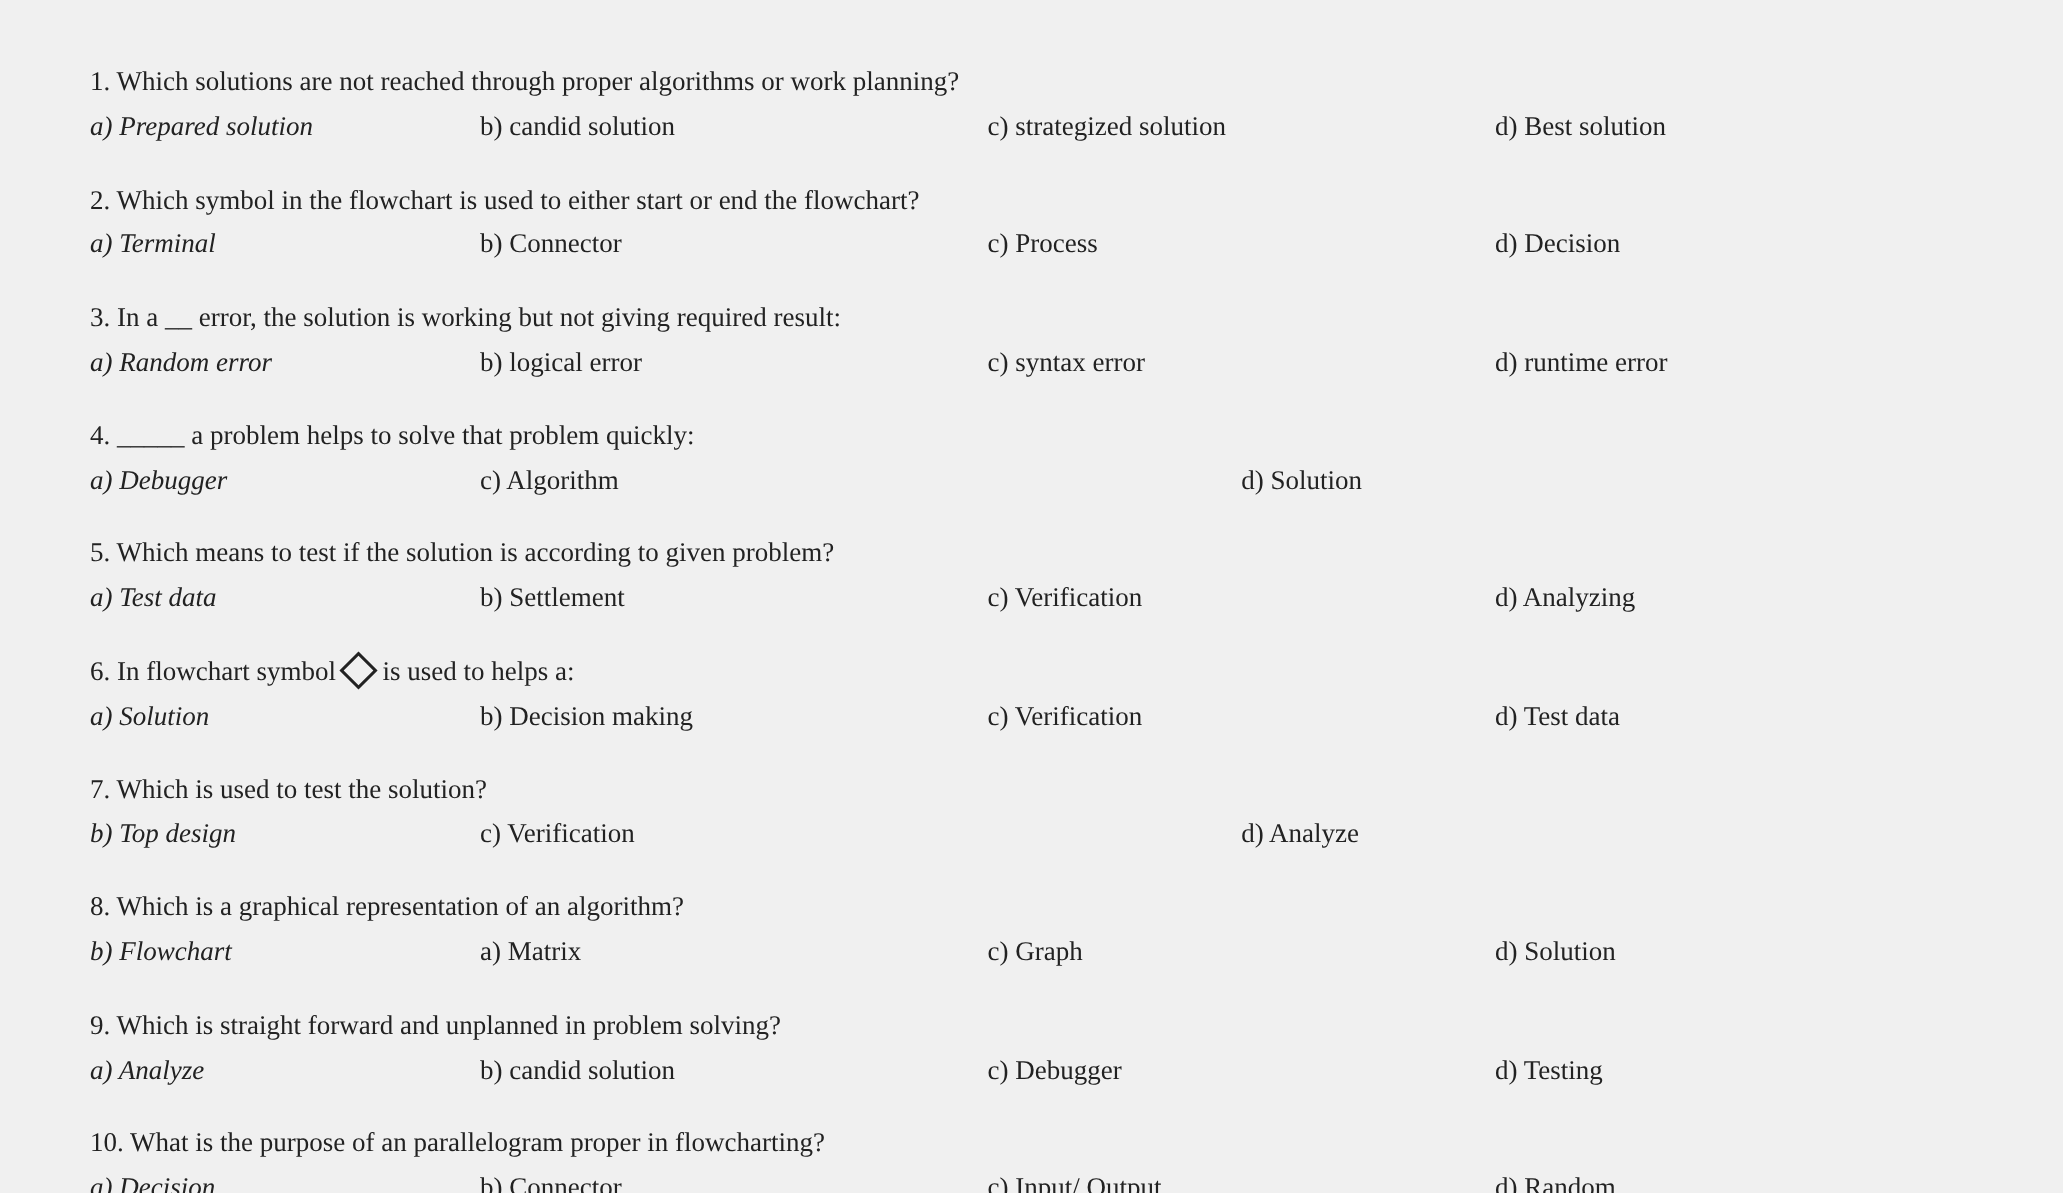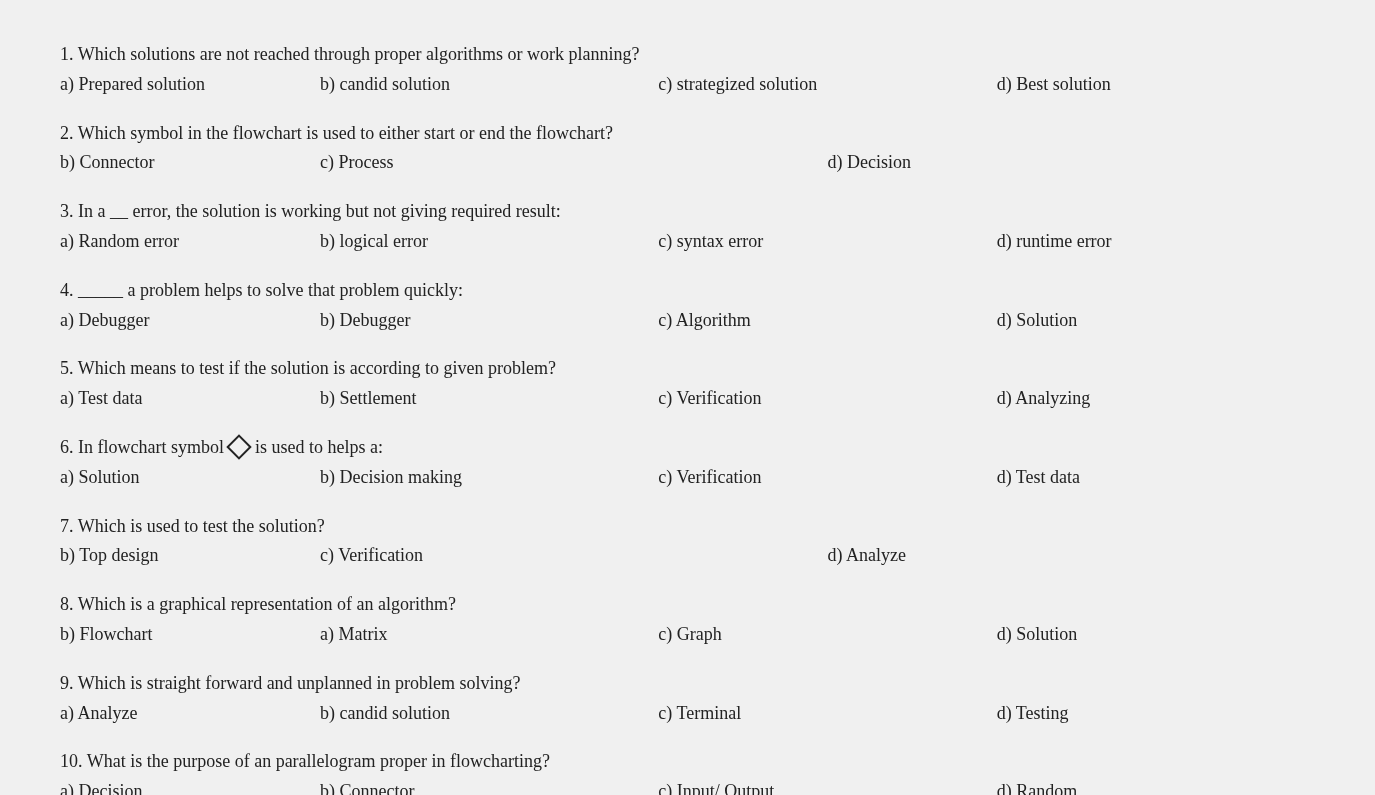--- a/index.html
+++ b/index.html
@@ -30,20 +30,21 @@
       flex-direction: row;
       margin-bottom: 6px;
     }
     .option {
       min-width: 300px;
       flex: 1;
     }
     .option:first-child {
       min-width: 260px;
       flex: 0 0 260px;
+      font-style: italic;
     }
     .diamond {
       display: inline-block;
       width: 18px;
       height: 18px;
       background: transparent;
       border: 2px solid #222;
       transform: rotate(45deg);
       margin: 0 2px;
       vertical-align: middle;
@@ -68,20 +69,21 @@
       <span class="option">d) Best solution</span>
     </div>
   </div>
 
   <div class="question-block">
     <span class="question-line">
       <span>2.</span>
       <span>Which symbol in the flowchart is used to either start or end the flowchart?</span>
     </span>
     <div class="options-line">
+      <span class="option">a) Terminal</span>
       <span class="option">b) Connector</span>
       <span class="option">c) Process</span>
       <span class="option">d) Decision</span>
     </div>
   </div>
 
   <div class="question-block">
     <span class="question-line">
       <span>3.</span>
       <span>In a __ error, the solution is working but not giving required result:</span>
@@ -94,21 +96,20 @@
     </div>
   </div>
 
   <div class="question-block">
     <span class="question-line">
       <span>4.</span>
       <span>_____ a problem helps to solve that problem quickly:</span>
     </span>
     <div class="options-line">
       <span class="option">a) Debugger</span>
-      <span class="option">b) Debugger</span>
       <span class="option">c) Algorithm</span>
       <span class="option">d) Solution</span>
     </div>
   </div>
 
   <div class="question-block">
     <span class="question-line">
       <span>5.</span>
       <span>Which means to test if the solution is according to given problem?</span>
     </span>
@@ -161,21 +162,21 @@
   </div>
 
   <div class="question-block">
     <span class="question-line">
       <span>9.</span>
       <span>Which is straight forward and unplanned in problem solving?</span>
     </span>
     <div class="options-line">
       <span class="option">a) Analyze</span>
       <span class="option">b) candid solution</span>
-      <span class="option">c) Terminal</span>
+      <span class="option">c) Debugger</span>
       <span class="option">d) Testing</span>
     </div>
   </div>
 
   <div class="question-block">
     <span class="question-line">
       <span>10.</span>
       <span>What is the purpose of an parallelogram proper in flowcharting?</span>
     </span>
     <div class="options-line">

